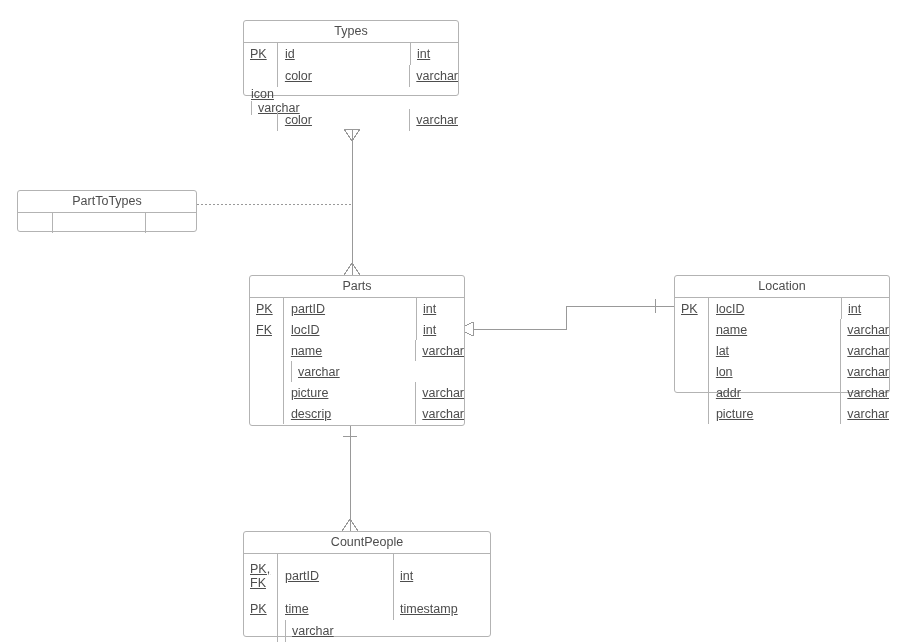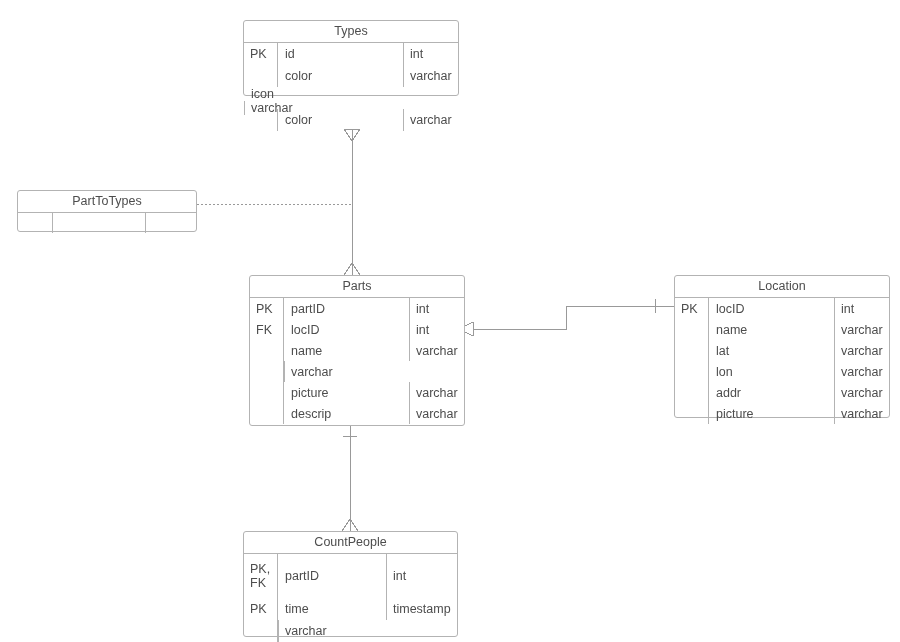--- a/index.html
+++ b/index.html
@@ -21,21 +21,21 @@
   }
   .ent-title{
     height:21px;line-height:21px;
     text-align:center;
     font-size:12.5px;
     color:#4d4d4d;
     border-bottom:1px solid #b3b3b3;
     white-space:nowrap;
     overflow:hidden;
   }
-  .ent-body{position:relative;}
+  .ent-body{position:relative;text-decoration:underline;}
   .row{
     display:flex;
     align-items:stretch;
     box-sizing:border-box;
   }
   .row + .row{border-top:0;}
   .c-key{
     box-sizing:border-box;
     border-right:1px solid #b3b3b3;
     display:flex;align-items:center;
@@ -52,20 +52,21 @@
     font-size:12.5px;
     color:#4d4d4d;
   }
   .c-type{
     box-sizing:border-box;
     border-left:1px solid #b3b3b3;
     display:flex;align-items:center;
     padding-left:6px;
     font-size:12.5px;
     color:#4d4d4d;
+    margin-left:7px;
   }
 
   .empty-row{display:flex;}
   .empty-cell{box-sizing:border-box;}
   .empty-cell + .empty-cell{border-left:1px solid #b3b3b3;}
 </style>
 </head>
 <body>
 
 <div id="canvas">
@@ -170,21 +171,21 @@
           <div class="c-name" style="width: 125px;">picture</div>
           <div class="c-type" style="flex: 1 1 auto;">varchar</div>
         </div>
         <div class="row" style="height: 21px;">
           <div class="c-key" style="width: 34px;"></div>
           <div class="c-name" style="width: 125px;">descrip</div>
           <div class="c-type" style="flex: 1 1 auto;">varchar</div>
         </div>
       </div>
     </div>
-    <div class="entity" style="left: 674px; top: 275px; width: 216px; height: 143px;">
+    <div class="entity" style="left: 674px; top: 275px; width: 216px; height: 118px;">
       <div class="ent-title">Location</div>
       <div class="ent-body" style="height: 129px;">
         <div class="row" style="height: 21px;">
           <div class="c-key" style="width: 34px;">PK</div>
           <div class="c-name" style="width: 125px;">locID</div>
           <div class="c-type" style="flex: 1 1 auto;">int</div>
         </div>
         <div class="row" style="height: 21px;">
           <div class="c-key" style="width: 34px;"></div>
           <div class="c-name" style="width: 125px;">name</div>
@@ -205,21 +206,21 @@
           <div class="c-name" style="width: 125px;">addr</div>
           <div class="c-type" style="flex: 1 1 auto;">varchar</div>
         </div>
         <div class="row" style="height: 21px;">
           <div class="c-key" style="width: 34px;"></div>
           <div class="c-name" style="width: 125px;">picture</div>
           <div class="c-type" style="flex: 1 1 auto;">varchar</div>
         </div>
       </div>
     </div>
-    <div class="entity" style="left: 243px; top: 531px; width: 215px; height: 106px;">
+    <div class="entity" style="left: 243px; top: 531px; width: 248px; height: 106px;">
       <div class="ent-title">CountPeople</div>
       <div class="ent-body" style="height: 84px;">
         <div class="row" style="height: 44px;">
           <div class="c-key" style="width: 34px;">PK,
 FK</div>
           <div class="c-name" style="width: 108px;">partID</div>
           <div class="c-type" style="flex: 1 1 auto;">int</div>
         </div>
         <div class="row" style="height: 22px;">
           <div class="c-key" style="width: 34px;">PK</div>

